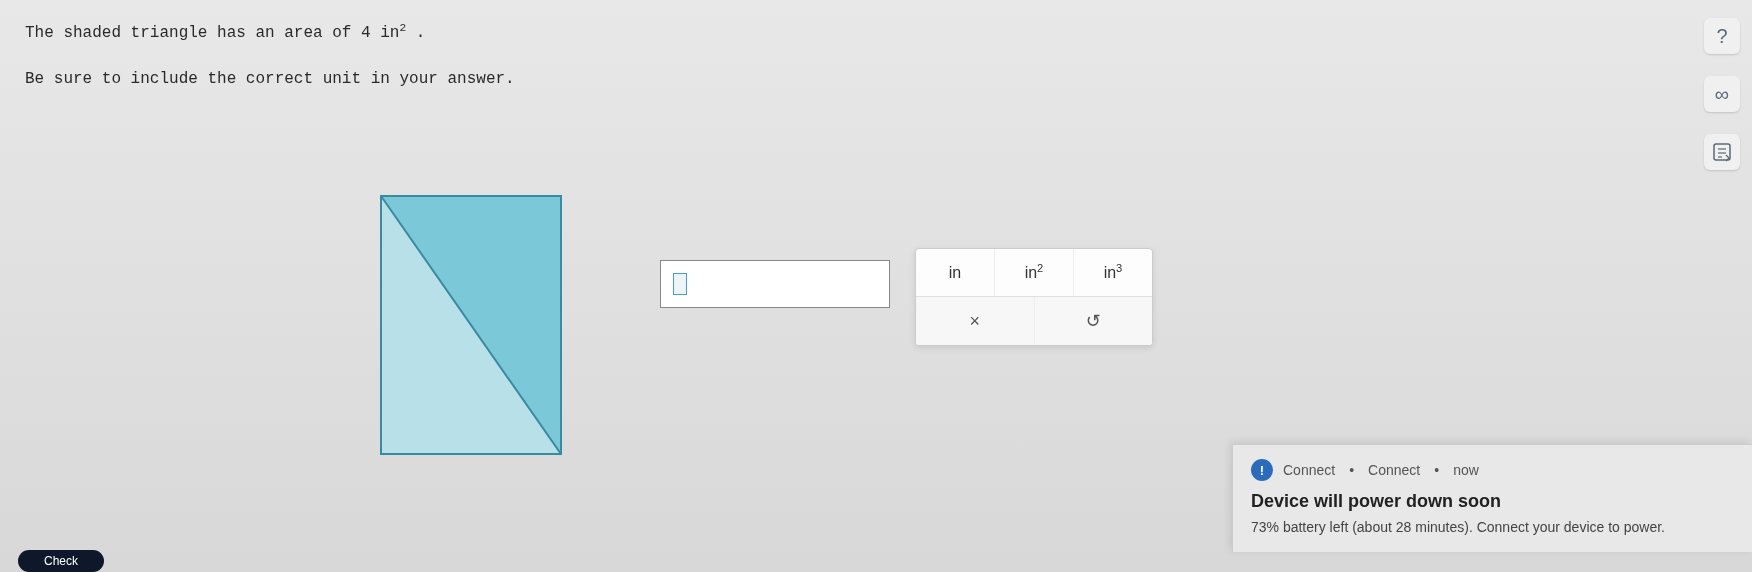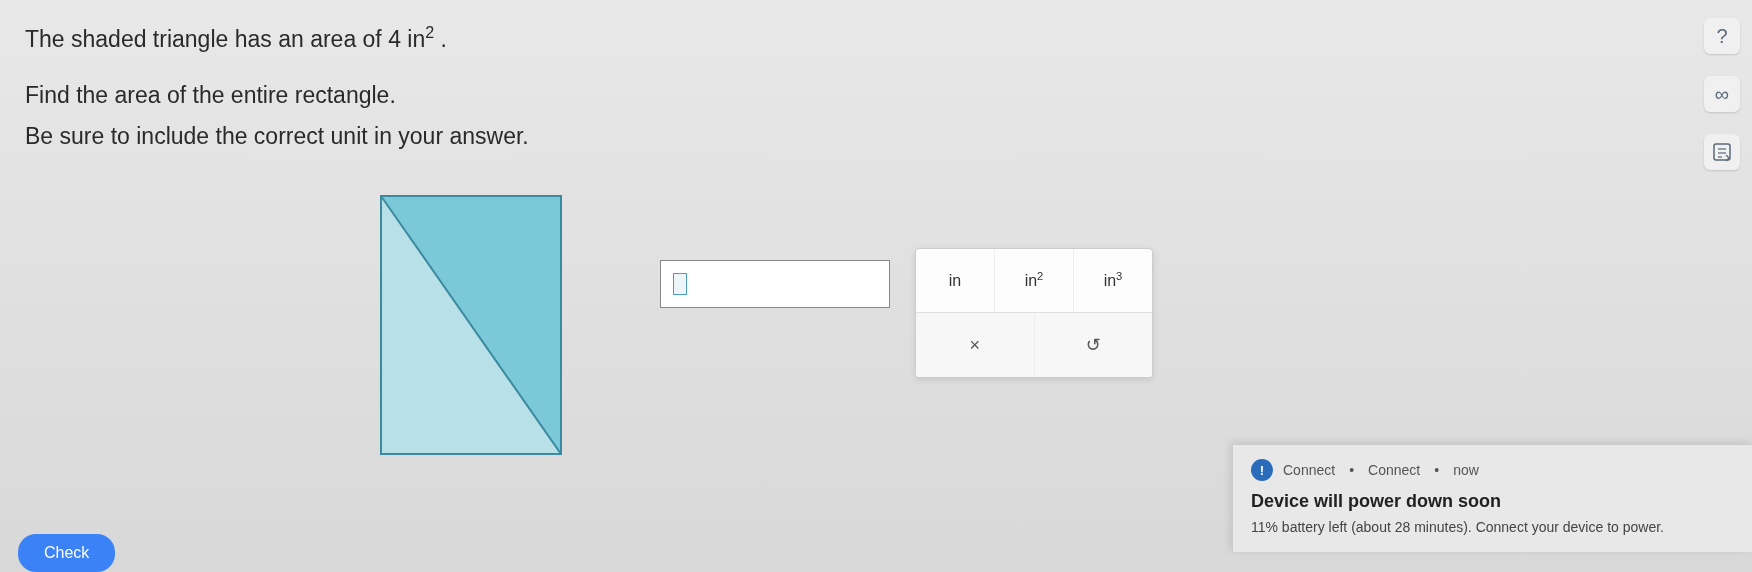--- a/index.html
+++ b/index.html
@@ -9,23 +9,24 @@
       width: 1752px;
       height: 572px;
       position: relative;
       overflow: hidden;
     }
     .content {
       padding: 20px 25px;
       color: #333;
     }
     .problem-text {
-      font-size: 23px;
+      font-size: 16px;
       line-height: 1.6;
       color: #2a2a2a;
+      font-family: Liberation Mono, monospace;
     }
     .problem-text p {
       margin-bottom: 4px;
     }
     .problem-text .line1 {
       margin-bottom: 20px;
     }
     sup {
       font-size: 0.7em;
       vertical-align: super;
@@ -63,21 +64,21 @@
       top: 248px;
       width: 238px;
       border: 1px solid #ccc;
       border-radius: 4px;
       background: #fdfdfd;
       box-shadow: 0 2px 6px rgba(0,0,0,0.1);
       overflow: hidden;
     }
     .unit-row {
       display: flex;
-      height: 64px;
+      height: 48px;
     }
     .unit-row.top { border-bottom: 1px solid #e0e0e0; }
     .unit-cell {
       flex: 1;
       display: flex;
       align-items: center;
       justify-content: center;
       font-size: 16px;
       color: #333;
       cursor: pointer;
@@ -109,26 +110,26 @@
       justify-content: center;
       color: #5a6a7a;
       font-size: 20px;
       cursor: pointer;
       box-shadow: 0 1px 2px rgba(0,0,0,0.15);
     }
     .check-btn {
       position: absolute;
       left: 18px;
       bottom: 0px;
-      background: #3b82f6;
+      background: #0f172a;
       color: #fff;
       border: none;
       border-radius: 18px;
-      padding: 10px 26px;
-      font-size: 16px;
+      padding: 4px 26px;
+      font-size: 12px;
       cursor: pointer;
     }
     .notification {
       position: absolute;
       right: 0;
       bottom: 20px;
       width: 520px;
       background: #e8e8e8;
       padding: 14px 18px;
       border-top: 1px solid #ccc;
@@ -169,21 +170,20 @@
     .dot-sep { margin: 0 4px; }
   </style>
 </head>
 <body>
 
 <div class="content">
   <div class="problem-text">
     <p class="line1">
       <span>The shaded triangle has an area of </span><span>4 in</span><sup>2</sup><span> .</span>
     </p>
-    <p>Find the area of the entire rectangle.</p>
     <p>Be sure to include the correct unit in your answer.</p>
   </div>
 </div>
 
 <div class="figure-area">
   <svg class="rectangle-svg" viewBox="0 0 182 260">
     <rect x="1" y="1" width="180" height="258" fill="#b8e0e8" stroke="#3a8aa0" stroke-width="2"></rect>
     <polygon points="1,1 181,1 181,259" fill="#7bc8d8" stroke="#3a8aa0" stroke-width="2"></polygon>
   </svg>
 </div>
@@ -242,14 +242,14 @@
     <div class="notif-icon">
       <span>!</span>
     </div>
     <span>Connect</span>
     <span class="dot-sep">•</span>
     <span>Connect</span>
     <span class="dot-sep">•</span>
     <span>now</span>
   </div>
   <div class="notif-title">Device will power down soon</div>
-  <div class="notif-body">11% battery left (about 28 minutes). Connect your device to power.</div>
+  <div class="notif-body">73% battery left (about 28 minutes). Connect your device to power.</div>
 </div>
 
 </body></html>

